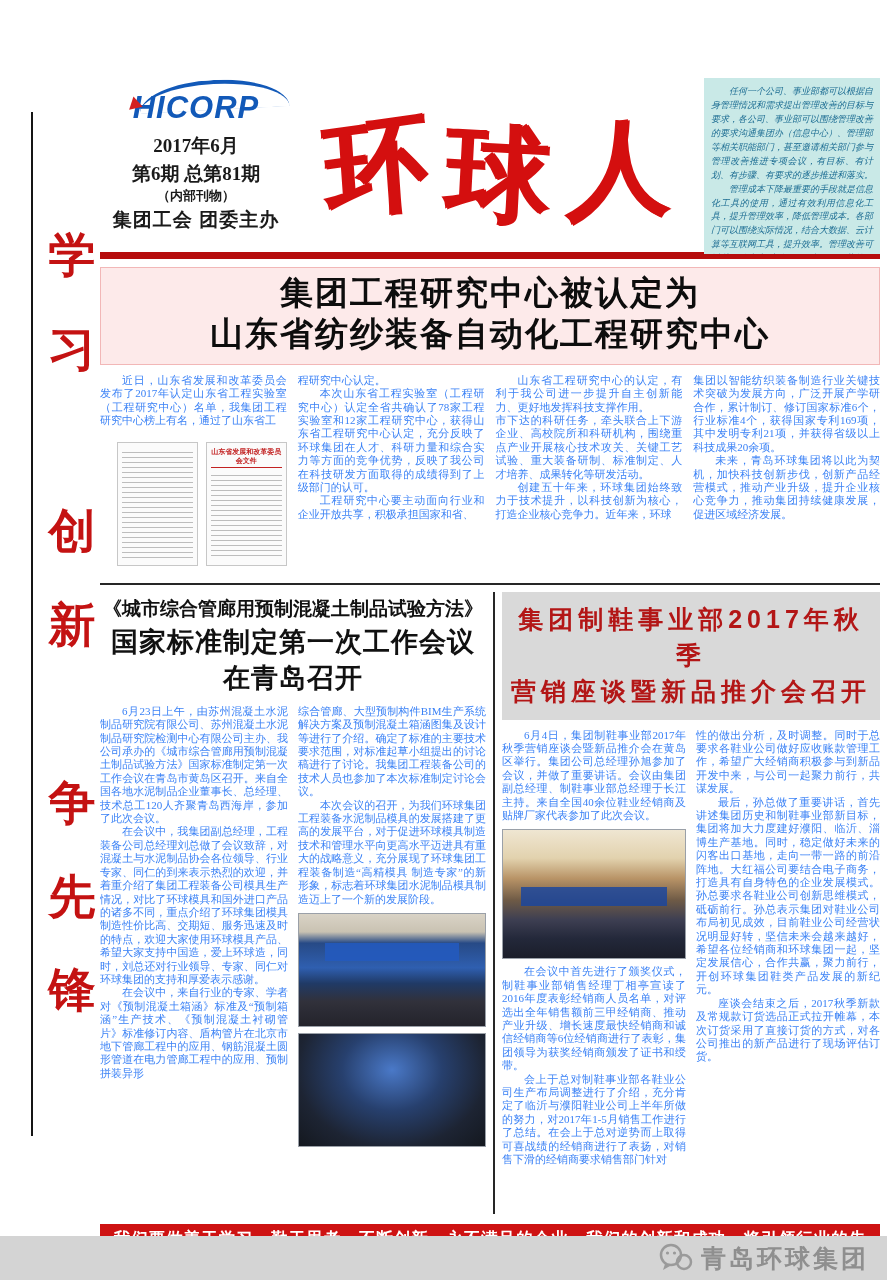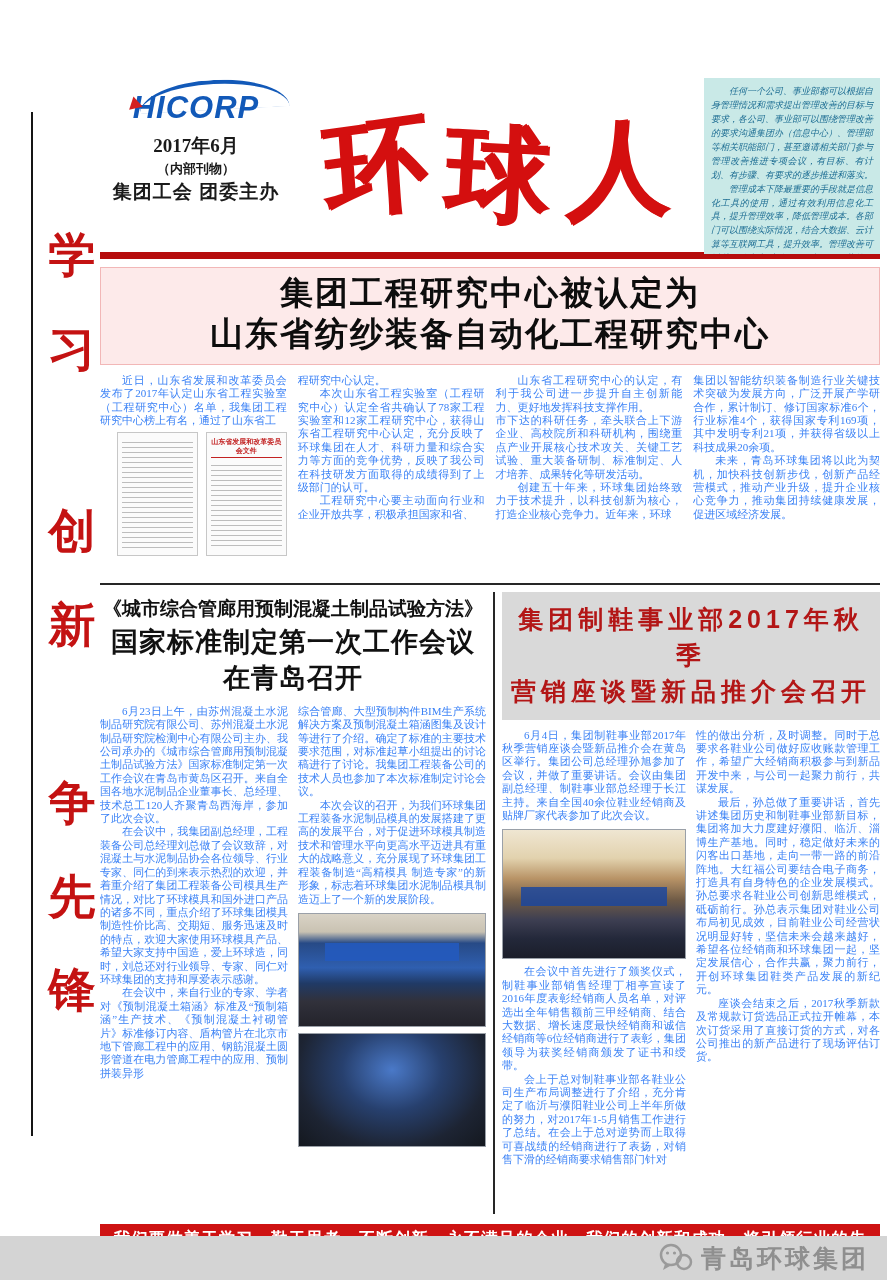--- a/index.html
+++ b/index.html
@@ -36,21 +36,21 @@
   
   .red-rule{height:7px;background:#b60d0d;margin-top:2px;}
   
   .headline1-box{margin-top:8px;background:#fdeaea;border:1px solid #f2b7b7;text-align:center;padding:5px 0 9px;}
   .headline1-box div{font-family:"Liberation Sans","DejaVu Sans",sans-serif;font-weight:900;font-size:33px;
                      color:#0d0d0d;line-height:1.24;letter-spacing:2px;}
   .art1-cols{margin-top:9px;display:flex;gap:11px;height:200px;overflow:hidden;}
   .col{flex:1;min-width:0;}
   .p{margin:0;font-size:11px;line-height:1.22;text-align:justify;color:#3b82f6;}
   .ind{text-indent:2em;}
-  .docs-row{display:flex;gap:8px;margin-top:5px;height:124px;padding-left:17px;}
+  .docs-row{display:flex;gap:8px;margin-top:15px;height:124px;padding-left:17px;}
   .doc{flex:1;background:#fbfbfb;border:1px solid #c7c7c7;box-sizing:border-box;padding:5px 4px;overflow:hidden;}
   .doc .lines{height:100%;background:repeating-linear-gradient(#fbfbfb 0 4px,#bdbdbd 4px 5px);}
   .doc-title{font-size:7px;color:#c22222;text-align:center;font-weight:700;margin:0 0 3px;line-height:1.2;
              border-bottom:1px solid #c22222;padding-bottom:2px;}
   .doc-b .lines{height:86px;}
   .hdiv{height:2px;background:#262626;margin:9px 0 7px;}
   
   .bottom{display:flex;gap:7px;height:622px;overflow:hidden;}
   .art2{width:386px;}
   .vdiv{width:2px;background:#262626;}
@@ -100,20 +100,21 @@
   <div class="content">
 
     <div class="header-row">
       <div class="pub-info">
         <div class="logo">
           <span class="logo-swoosh"></span>
           <span class="logo-wedge"></span>
           <span class="logo-text">HICORP</span>
         </div>
         <div class="pub-line">2017年6月</div>
+        <div class="pub-line">第6期  总第81期</div>
         <div class="pub-line small">（内部刊物）</div>
         <div class="pub-line sans">集团工会  团委主办</div>
       </div>
       <div class="masthead">
         <span class="m0">环</span>
         <span class="m1">球</span>
         <span class="m2">人</span>
       </div>
       <div class="quote-box">
         <p class="qind">任何一个公司、事业部都可以根据自身管理情况和需求提出管理改善的目标与要求，各公司、事业部可以围绕管理改善的要求沟通集团办（信息中心）、管理部等相关职能部门，甚至邀请相关部门参与管理改善推进专项会议，有目标、有计划、有步骤、有要求的逐步推进和落实。</p>
@@ -184,21 +185,21 @@
 
       <div class="art3">
         <div class="headline-box">
           <div>集团制鞋事业部2017年秋季</div>
           <div>营销座谈暨新品推介会召开</div>
         </div>
         <div class="cols2">
           <div class="col">
             <p class="p ind">6月4日，集团制鞋事业部2017年秋季营销座谈会暨新品推介会在黄岛区举行。集团公司总经理孙旭参加了会议，并做了重要讲话。会议由集团副总经理、制鞋事业部总经理于长江主持。来自全国40余位鞋业经销商及贴牌厂家代表参加了此次会议。</p>
             <div class="photo photo3"></div>
-            <p class="p ind">在会议中首先进行了颁奖仪式，制鞋事业部销售经理丁相亭宣读了2016年度表彰经销商人员名单，对评选出全年销售额前三甲经销商、结合大数据、增长速度最快经销商和诚信经销商等6位经销商进行了表彰，集团领导为获奖经销商颁发了证书和绶带。</p>
+            <p class="p ind">在会议中首先进行了颁奖仪式，制鞋事业部销售经理丁相亭宣读了2016年度表彰经销商人员名单，对评选出全年销售额前三甲经销商、推动产业升级、增长速度最快经销商和诚信经销商等6位经销商进行了表彰，集团领导为获奖经销商颁发了证书和绶带。</p>
             <p class="p ind">会上于总对制鞋事业部各鞋业公司生产布局调整进行了介绍，充分肯定了临沂与濮阳鞋业公司上半年所做的努力，对2017年1-5月销售工作进行了总结。在会上于总对逆势而上取得可喜战绩的经销商进行了表扬，对销售下滑的经销商要求销售部门针对</p>
           </div>
           <div class="col">
             <p class="p">性的做出分析，及时调整。同时于总要求各鞋业公司做好应收账款管理工作，希望广大经销商积极参与到新品开发中来，与公司一起聚力前行，共谋发展。</p>
             <p class="p ind">最后，孙总做了重要讲话，首先讲述集团历史和制鞋事业部新目标，集团将加大力度建好濮阳、临沂、淄博生产基地。同时，稳定做好未来的闪客出口基地，走向一带一路的前沿阵地。大红福公司要结合电子商务，打造具有自身特色的企业发展模式。孙总要求各鞋业公司创新思维模式，砥砺前行。孙总表示集团对鞋业公司布局初见成效，目前鞋业公司经营状况明显好转，坚信未来会越来越好，希望各位经销商和环球集团一起，坚定发展信心，合作共赢，聚力前行，开创环球集团鞋类产品发展的新纪元。</p>
             <p class="p ind">座谈会结束之后，2017秋季新款及常规款订货选品正式拉开帷幕，本次订货采用了直接订货的方式，对各公司推出的新产品进行了现场评估订货。</p>
 
           </div>
         </div>
       </div>

